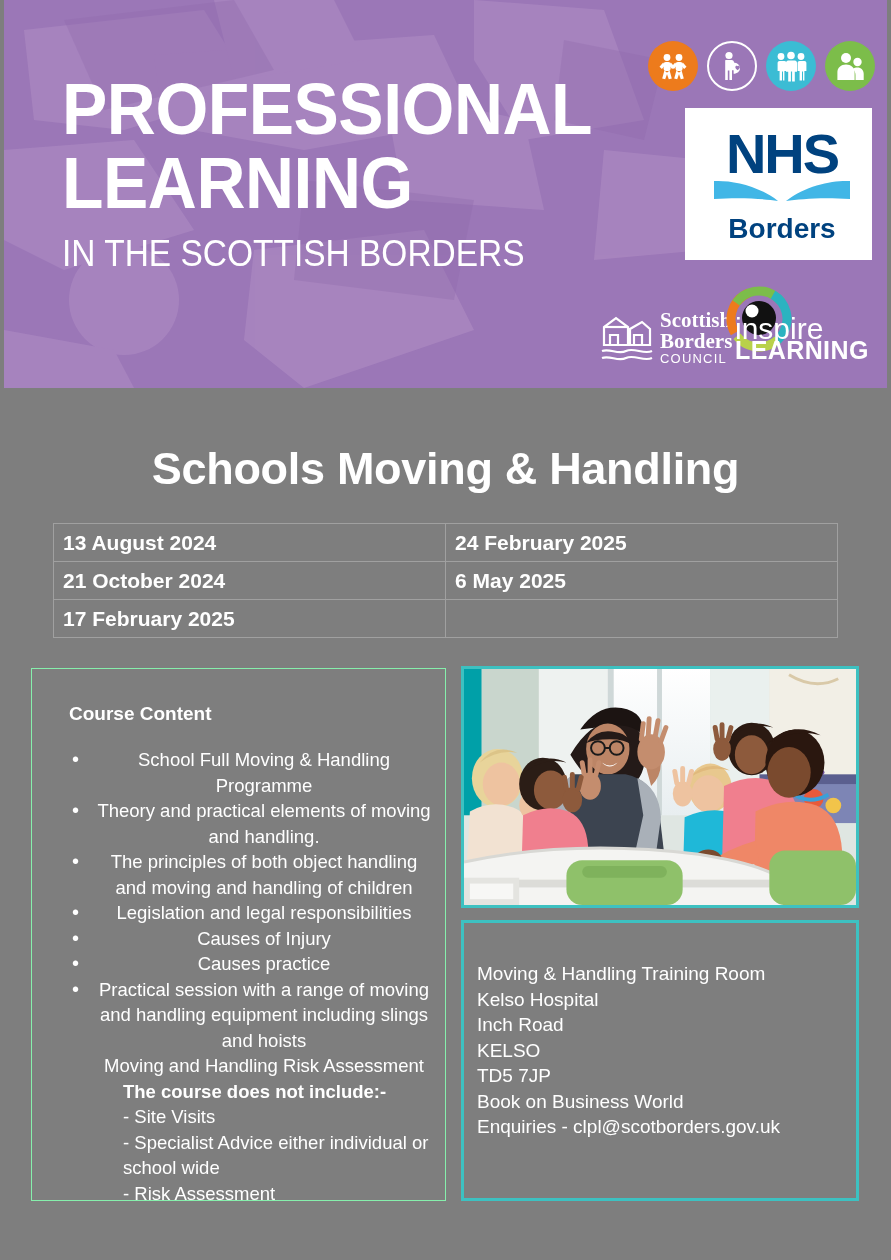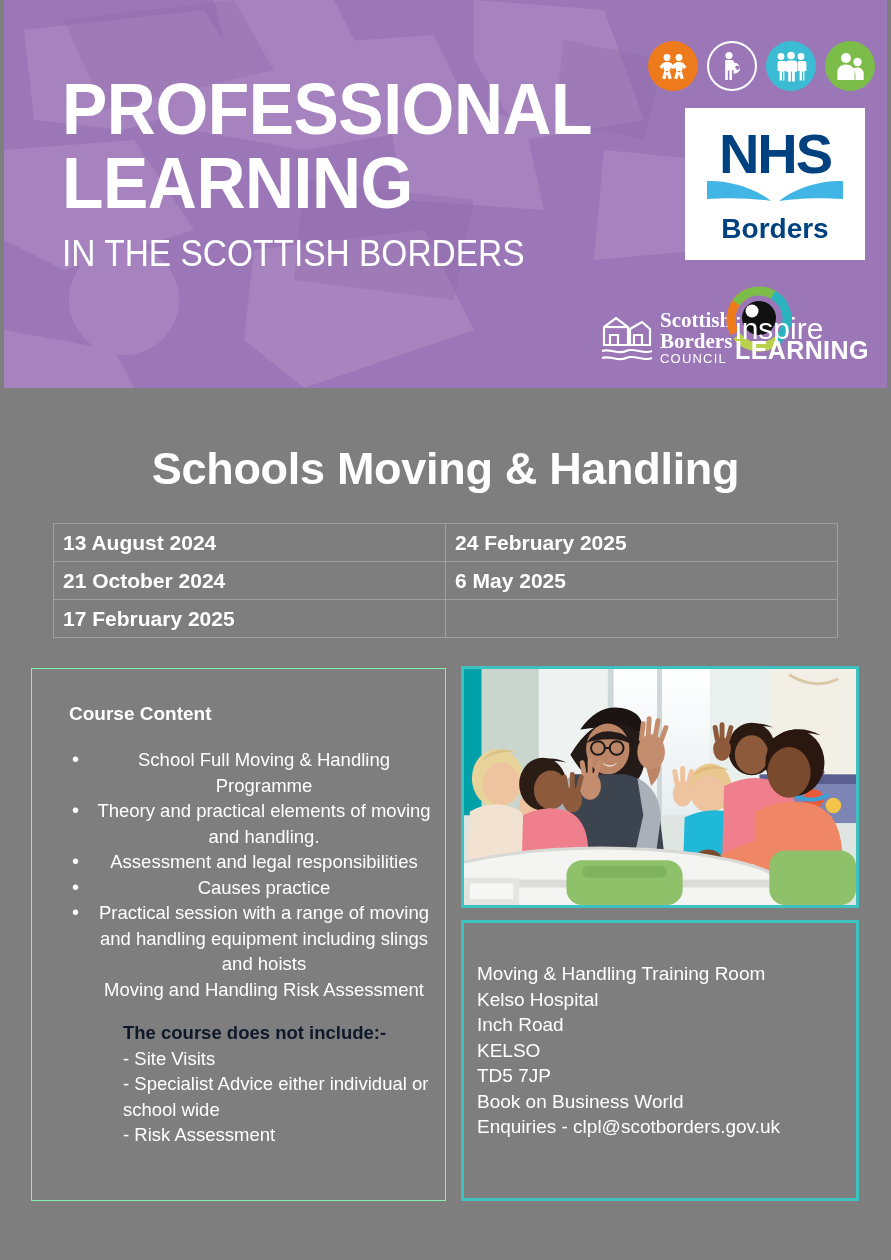--- a/index.html
+++ b/index.html
@@ -90,20 +90,21 @@
     left: 681px;
     top: 108px;
     width: 180px;
     height: 152px;
     background: #ffffff;
     z-index: 3;
     display: flex;
     flex-direction: column;
     align-items: center;
     justify-content: center;
+    padding-left: 7px;
   }
   .nhs-text {
     color: #00427f;
     font-family: "Liberation Sans", sans-serif;
     font-weight: bold;
     font-size: 56px;
     line-height: 54px;
     letter-spacing: -2px;
     margin-top: 2px;
   }
@@ -235,27 +236,26 @@
   .content-list li.bulleted::before {
     content: "\2022";
     position: absolute;
     left: 2px;
     top: -1px;
     font-size: 20px;
     line-height: 26px;
   }
   .content-list li.nobullet { padding-left: 23px; }
   .sub-heading {
-    color: #0f172a;
+    color: #ffffff;
     font-family: "Liberation Sans", sans-serif;
     font-weight: bold;
     font-size: 18.5px;
     line-height: 25.5px;
     margin-left: 91px;
-    margin-top: 18px;
   }
   .sub-item {
     color: #ffffff;
     font-family: "Liberation Sans", sans-serif;
     font-size: 18.5px;
     line-height: 25.5px;
     margin-left: 91px;
   }
 
   
@@ -441,21 +441,23 @@
       <td></td>
     </tr>
   </tbody>
 </table>
 
 <div class="content-box">
   <div class="content-heading">Course Content</div>
   <ul class="content-list">
     <li class="bulleted">School Full Moving &amp; Handling Programme</li>
     <li class="bulleted">Theory and practical elements of moving and handling.</li>
-    <li class="bulleted">Assessment and legal responsibilities</li>
+    <li class="bulleted">The principles of both object handling and moving and handling of children</li>
+    <li class="bulleted">Legislation and legal responsibilities</li>
+    <li class="bulleted">Causes of Injury</li>
     <li class="bulleted">Causes practice</li>
     <li class="bulleted">Practical session with a range of moving and handling equipment including slings and hoists</li>
     <li class="nobullet">Moving and Handling Risk Assessment</li>
   </ul>
   <div class="sub-heading">The course does not include:-</div>
   <div class="sub-item">- Site Visits</div>
   <div class="sub-item">- Specialist Advice either individual or school wide</div>
   <div class="sub-item">- Risk Assessment</div>
 </div>
 

